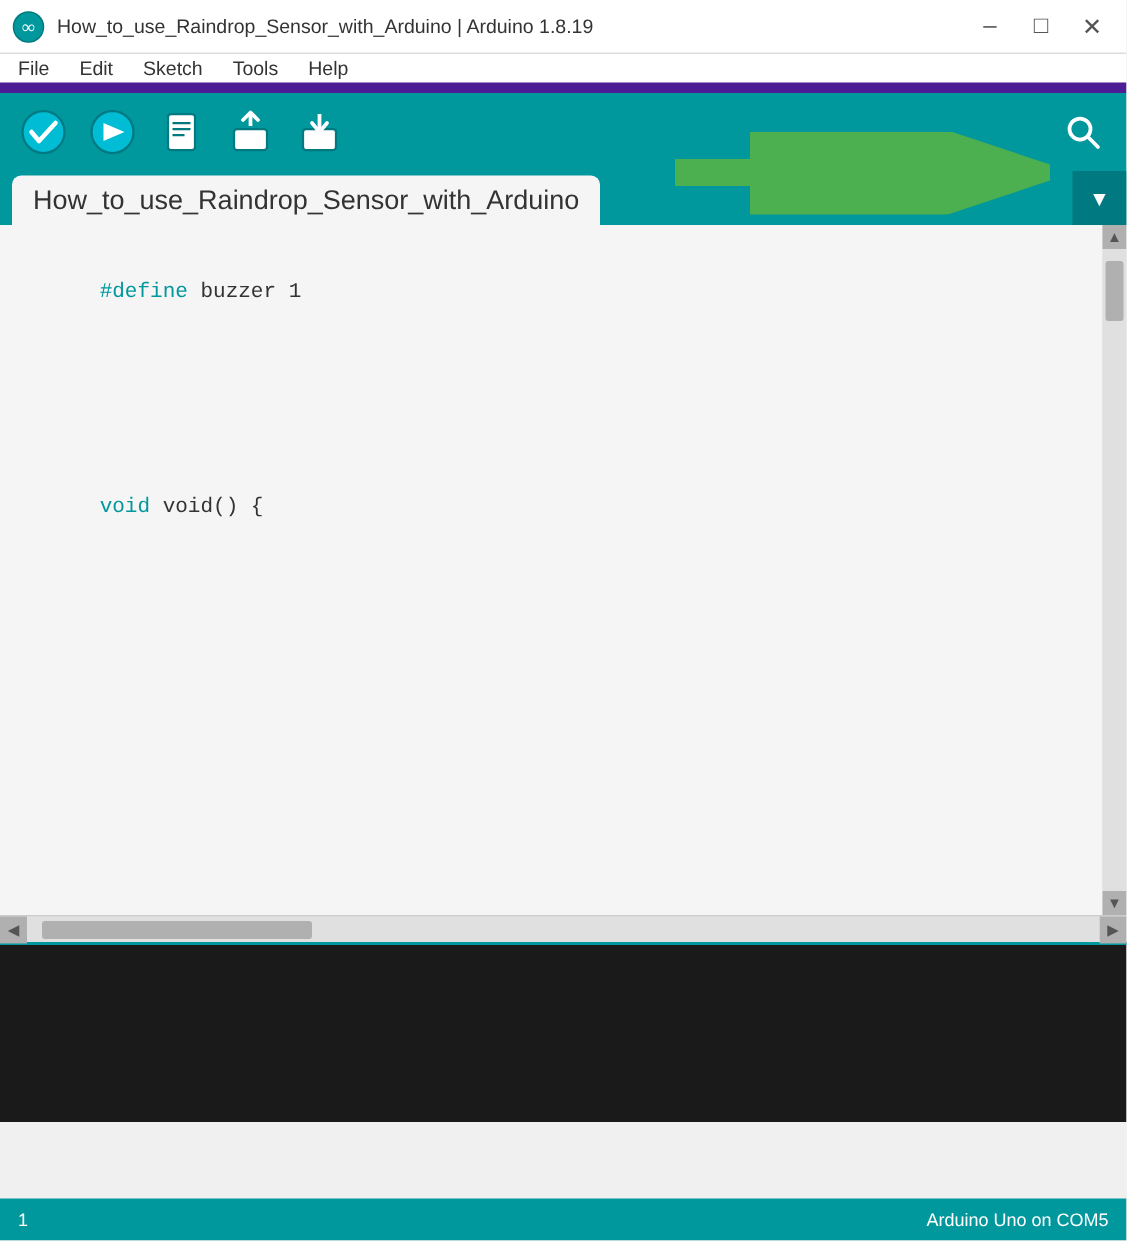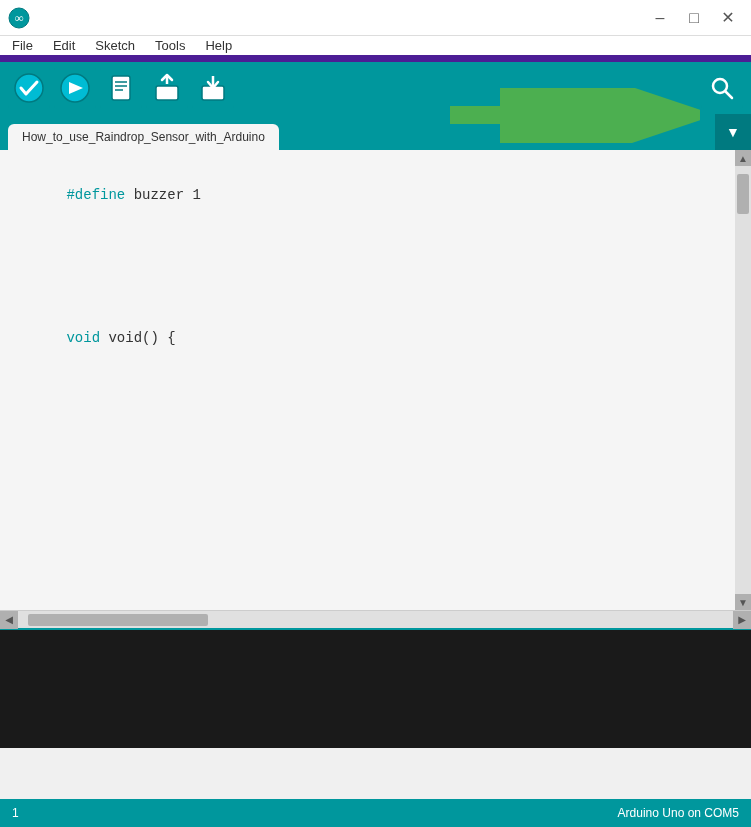--- a/index.html
+++ b/index.html
@@ -116,21 +116,21 @@
       height: 36px;
       display: flex;
       align-items: flex-end;
       padding: 0 0 0 8px;
     }
     .tab {
       background: #f5f5f5;
       border-top-left-radius: 6px;
       border-top-right-radius: 6px;
       padding: 6px 14px;
-      font-size: 12px;
+      font-size: 18px;
       color: #333;
       cursor: pointer;
       display: flex;
       align-items: center;
       gap: 6px;
       min-width: 120px;
     }
     .tabs-right {
       margin-left: auto;
       width: 36px;
@@ -281,20 +281,21 @@
 </head>
 <body>
 
 <div class="title-bar">
   <div class="title-bar-left">
 
     <svg width="22" height="22" viewBox="0 0 22 22">
       <circle cx="11" cy="11" r="10" fill="#00979d" stroke="#007a80" stroke-width="1"></circle>
       <text x="11" y="15" text-anchor="middle" font-size="12" font-weight="bold" fill="white" font-family="serif">∞</text>
     </svg>
+    <span class="title-bar-title">How_to_use_Raindrop_Sensor_with_Arduino | Arduino 1.8.19</span>
   </div>
   <div class="title-bar-controls">
     <button class="title-btn">–</button>
     <button class="title-btn">□</button>
     <button class="title-btn close">✕</button>
   </div>
 </div>
 
 <div class="menu-bar">
   <span class="menu-item">File</span>

